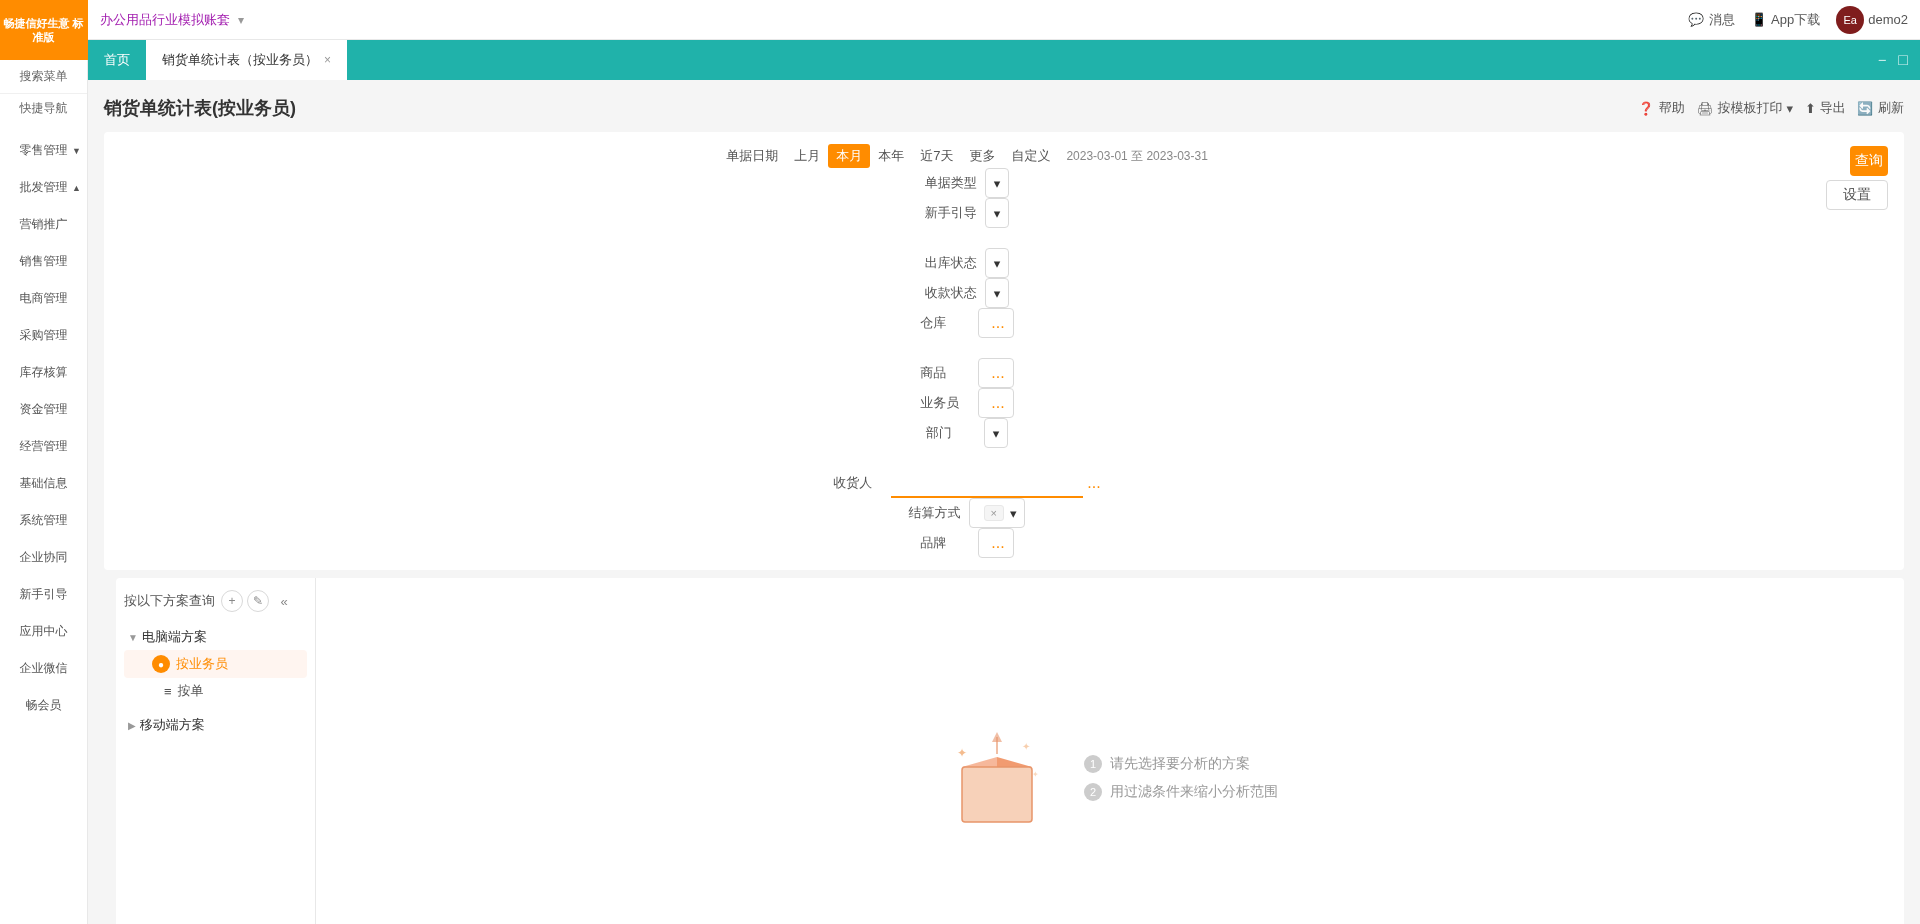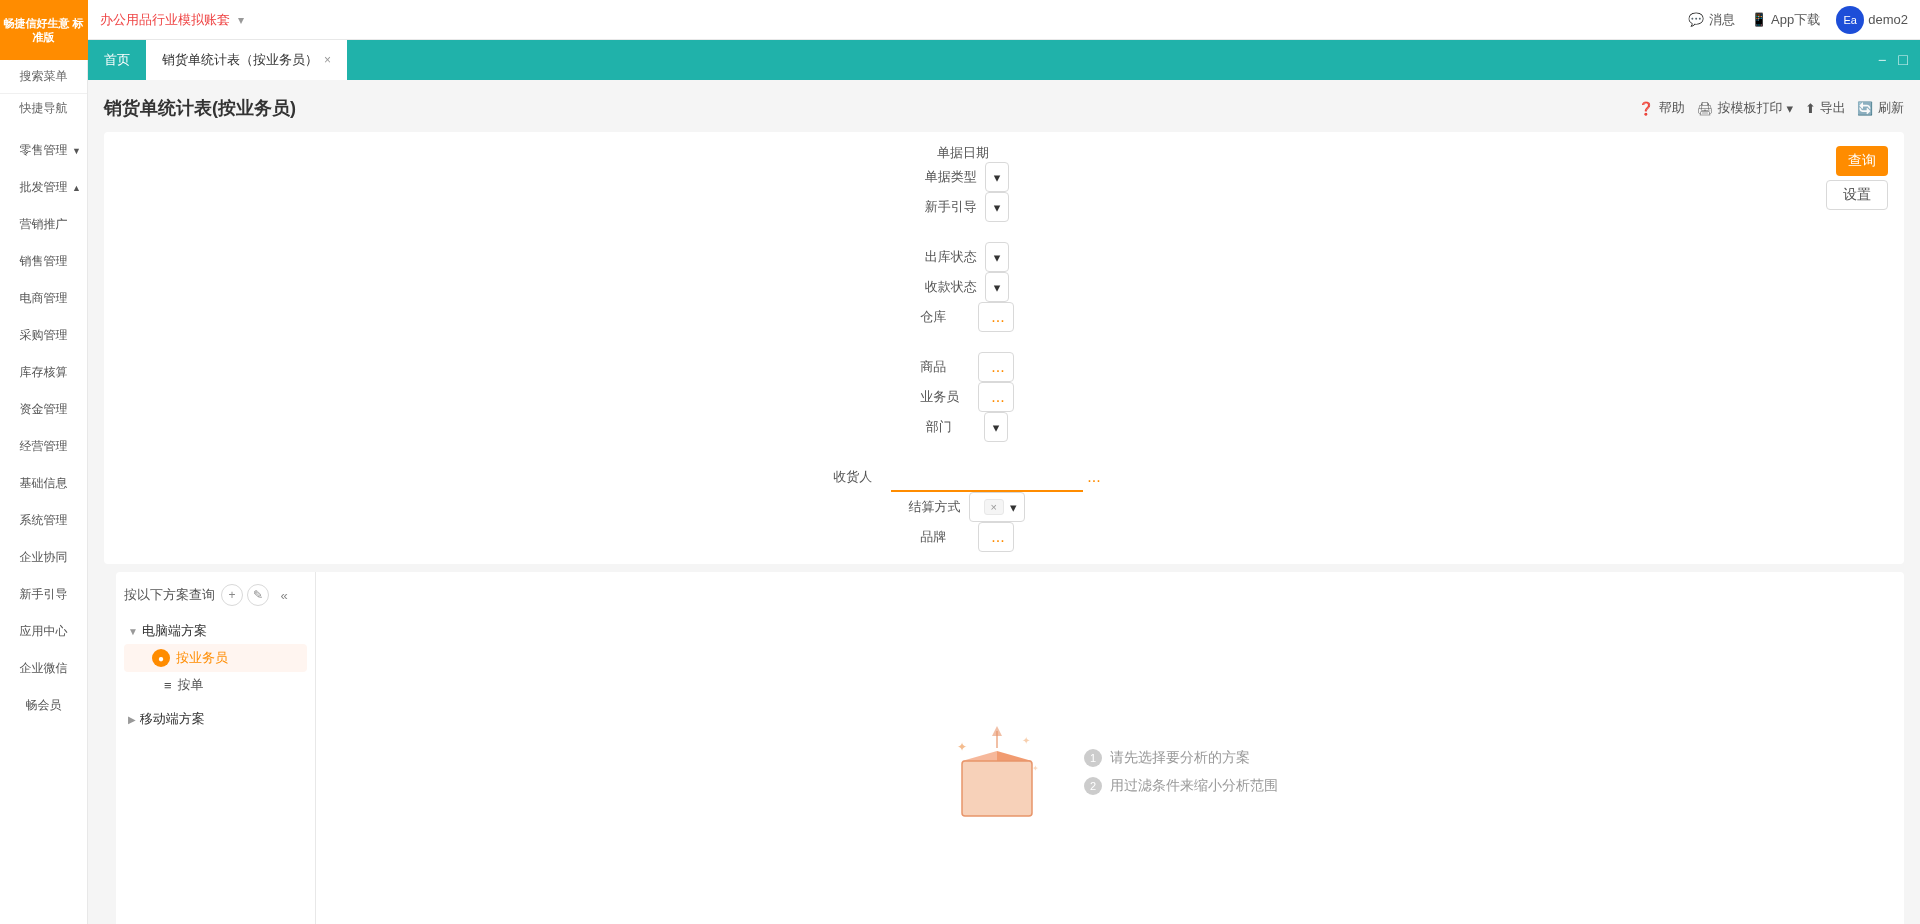--- a/index.html
+++ b/index.html
@@ -16,25 +16,25 @@
     .sidebar-item.has-arrow::after { content: '▲'; font-size: 9px; position: absolute; right: 6px; top: 50%; transform: translateY(-50%); }
     .sidebar-item.has-arrow-down::after { content: '▼'; font-size: 9px; position: absolute; right: 6px; top: 50%; transform: translateY(-50%); }
     .sidebar-divider { height: 1px; background: #f0f0f0; margin: 4px 8px; }
 
     
     .main-area { flex: 1; display: flex; flex-direction: column; overflow: hidden; }
 
     
     .topbar { height: 40px; background: #fff; border-bottom: 1px solid #e8e8e8; display: flex; align-items: center; padding: 0 12px; justify-content: space-between; flex-shrink: 0; }
     .topbar-left { display: flex; align-items: center; gap: 8px; font-size: 13px; color: #666; }
-    .topbar-title { font-size: 13px; color: #ef4444; }
+    .topbar-title { font-size: 13px; color: #a21caf; }
     .topbar-arrow { color: #999; font-size: 12px; cursor: pointer; }
     .topbar-right { display: flex; align-items: center; gap: 16px; font-size: 13px; color: #555; }
     .topbar-right-item { display: flex; align-items: center; gap: 4px; cursor: pointer; }
-    .user-avatar { width: 28px; height: 28px; border-radius: 50%; background: #1d4ed8; display: flex; align-items: center; justify-content: center; color: #fff; font-size: 11px; cursor: pointer; }
+    .user-avatar { width: 28px; height: 28px; border-radius: 50%; background: #7f1d1d; display: flex; align-items: center; justify-content: center; color: #fff; font-size: 11px; cursor: pointer; }
 
     
     .tabbar { height: 40px; background: #20b2aa; display: flex; align-items: center; padding: 0; flex-shrink: 0; }
     .tab-item { height: 40px; padding: 0 16px; display: flex; align-items: center; gap: 6px; cursor: pointer; font-size: 13px; color: rgba(255,255,255,0.7); position: relative; }
     .tab-item.home { color: #fff; }
     .tab-item.active { background: #fff; color: #333; border-radius: 0; }
     .tab-item.active .tab-close { color: #999; }
     .tab-close { font-size: 12px; color: rgba(255,255,255,0.7); cursor: pointer; }
     .tabbar-actions { margin-left: auto; display: flex; align-items: center; gap: 8px; padding-right: 12px; }
     .tabbar-btn { color: rgba(255,255,255,0.8); cursor: pointer; font-size: 16px; }
@@ -83,21 +83,21 @@
     .tree-sub-item { padding: 4px 8px 4px 40px; font-size: 13px; color: #555; cursor: pointer; display: flex; align-items: center; gap: 6px; border-radius: 4px; }
 
     
     .right-panel { flex: 1; display: flex; flex-direction: column; align-items: center; justify-content: center; padding: 40px; }
     .empty-state { display: flex; align-items: center; gap: 32px; }
     .empty-tips { display: flex; flex-direction: column; gap: 10px; }
     .empty-tip { display: flex; align-items: center; gap: 8px; font-size: 14px; color: #999; }
     .tip-num { width: 18px; height: 18px; border-radius: 50%; background: #ccc; display: flex; align-items: center; justify-content: center; color: #fff; font-size: 11px; flex-shrink: 0; }
 
     
-    .query-btn { background: #ff8c00; color: #fff; border: none; border-radius: 4px; padding: 6px 12px; font-size: 14px; cursor: pointer; }
+    .query-btn { background: #ff8c00; color: #fff; border: none; border-radius: 4px; padding: 6px 5px; font-size: 14px; cursor: pointer; }
     .settings-btn { background: #fff; color: #555; border: 1px solid #d9d9d9; border-radius: 4px; padding: 5px 16px; font-size: 14px; cursor: pointer; margin-top: 4px; }
 
     .btn-group { display: flex; flex-direction: column; align-items: flex-end; }
 
     
     ::-webkit-scrollbar { width: 4px; }
     ::-webkit-scrollbar-track { background: #f0f0f0; }
     ::-webkit-scrollbar-thumb { background: #ccc; border-radius: 2px; }
 
     
@@ -198,20 +198,29 @@
     </div>
 
     <div class="filter-panel">
 
       <div style="display:flex; align-items:flex-start; gap:12px;">
         <div style="flex:1; display:flex; flex-direction:column; gap:10px;">
 
           <div class="filter-row">
             <div class="filter-item" style="flex:1.2;">
               <span class="filter-label">单据日期</span>
+              <div class="date-filter">
+                <span class="date-btn">上月</span>
+                <span class="date-btn active">本月</span>
+                <span class="date-btn">本年</span>
+                <span class="date-btn">近7天</span>
+                <span class="date-btn">更多</span>
+                <span class="date-btn">自定义</span>
+                <span class="date-range">2023-03-01 至 2023-03-31</span>
+              </div>
             </div>
             <div class="filter-separator"></div>
             <div class="filter-item" style="flex:1;">
               <span class="filter-label">单据类型</span>
               <div class="filter-select">
                 <span></span>
                 <span>▾</span>
               </div>
             </div>
             <div class="filter-separator"></div>

